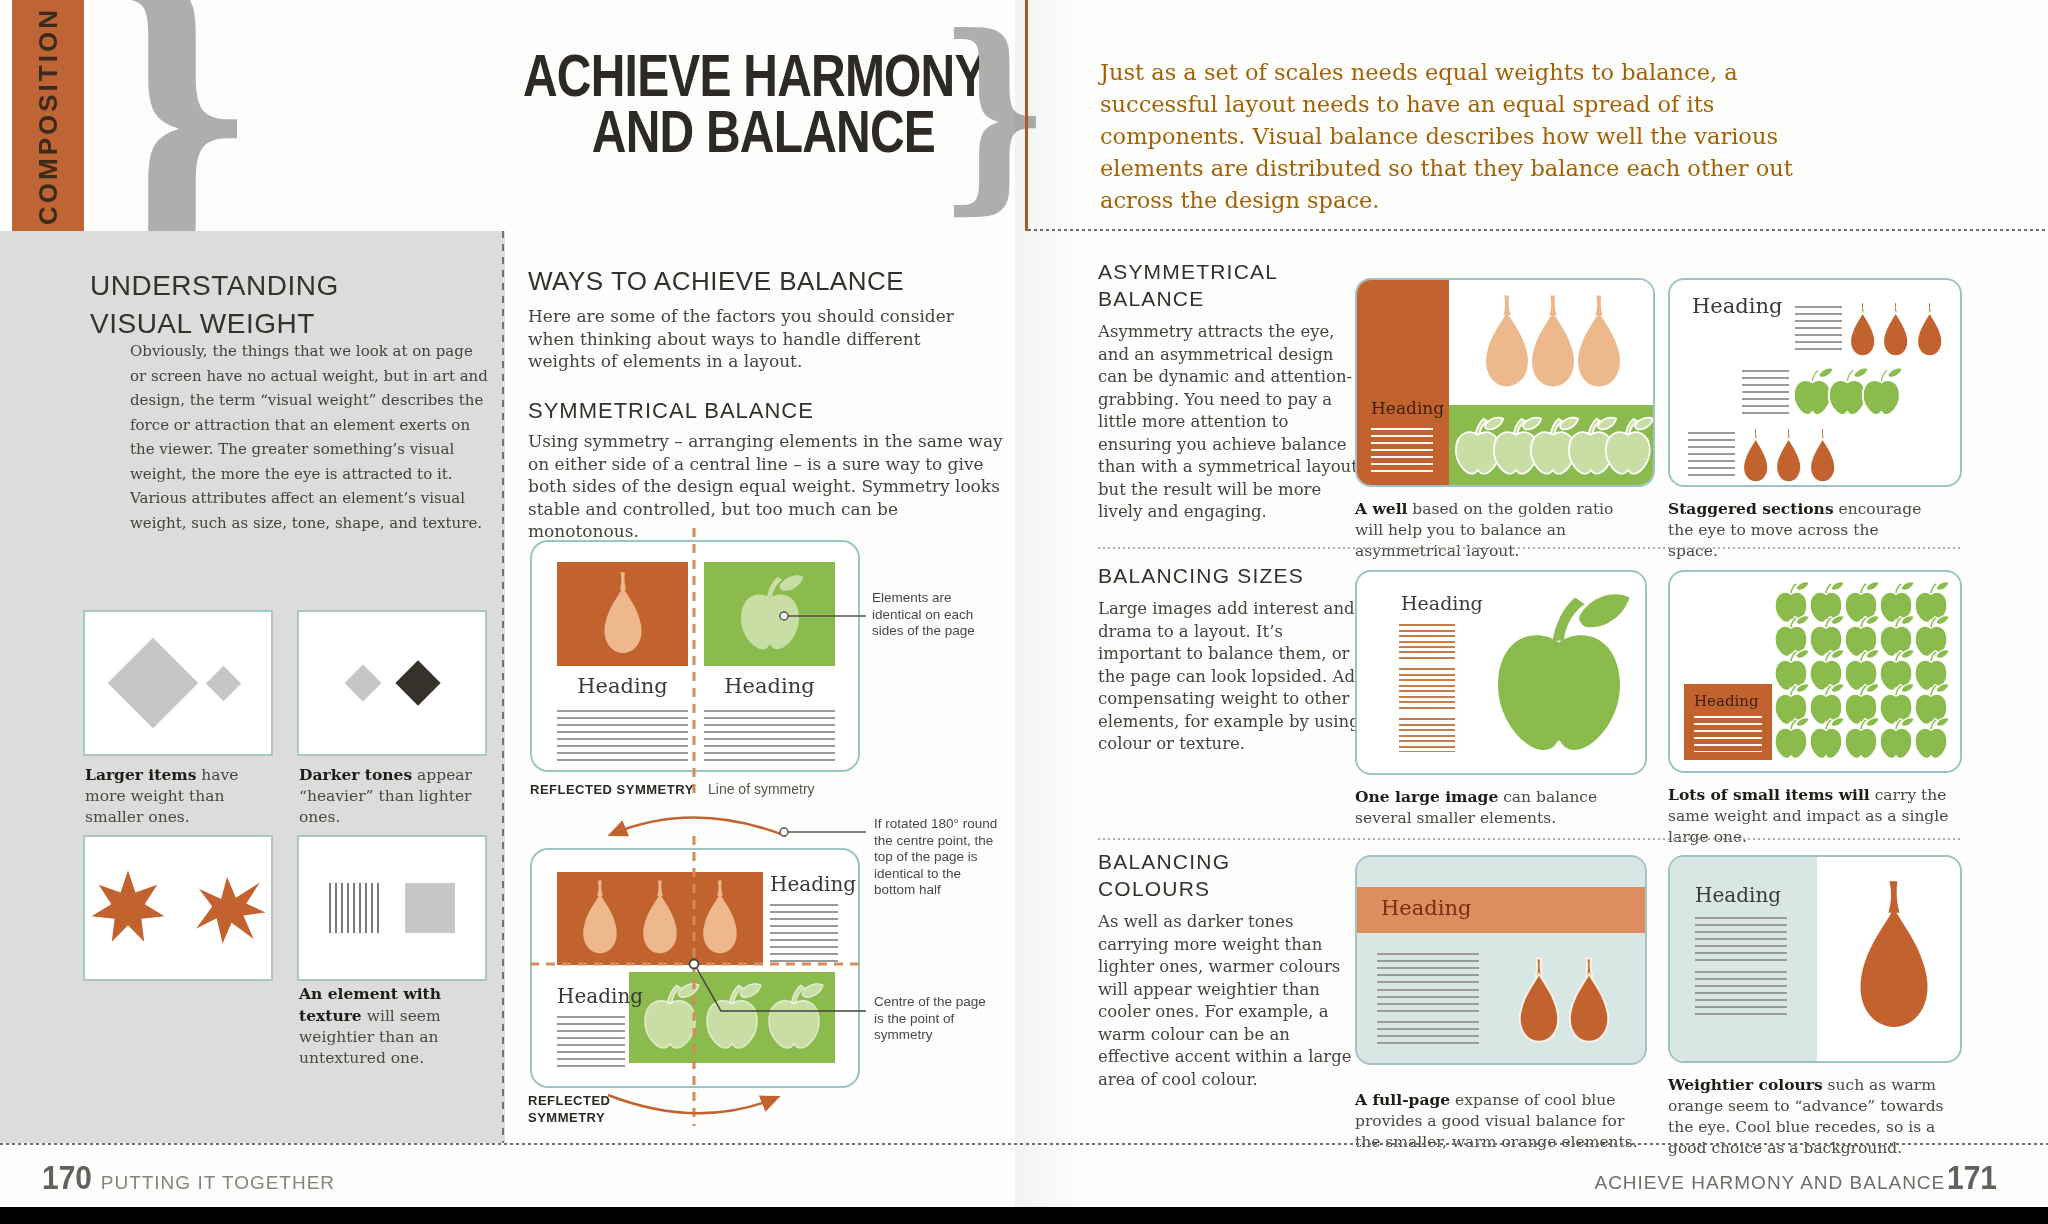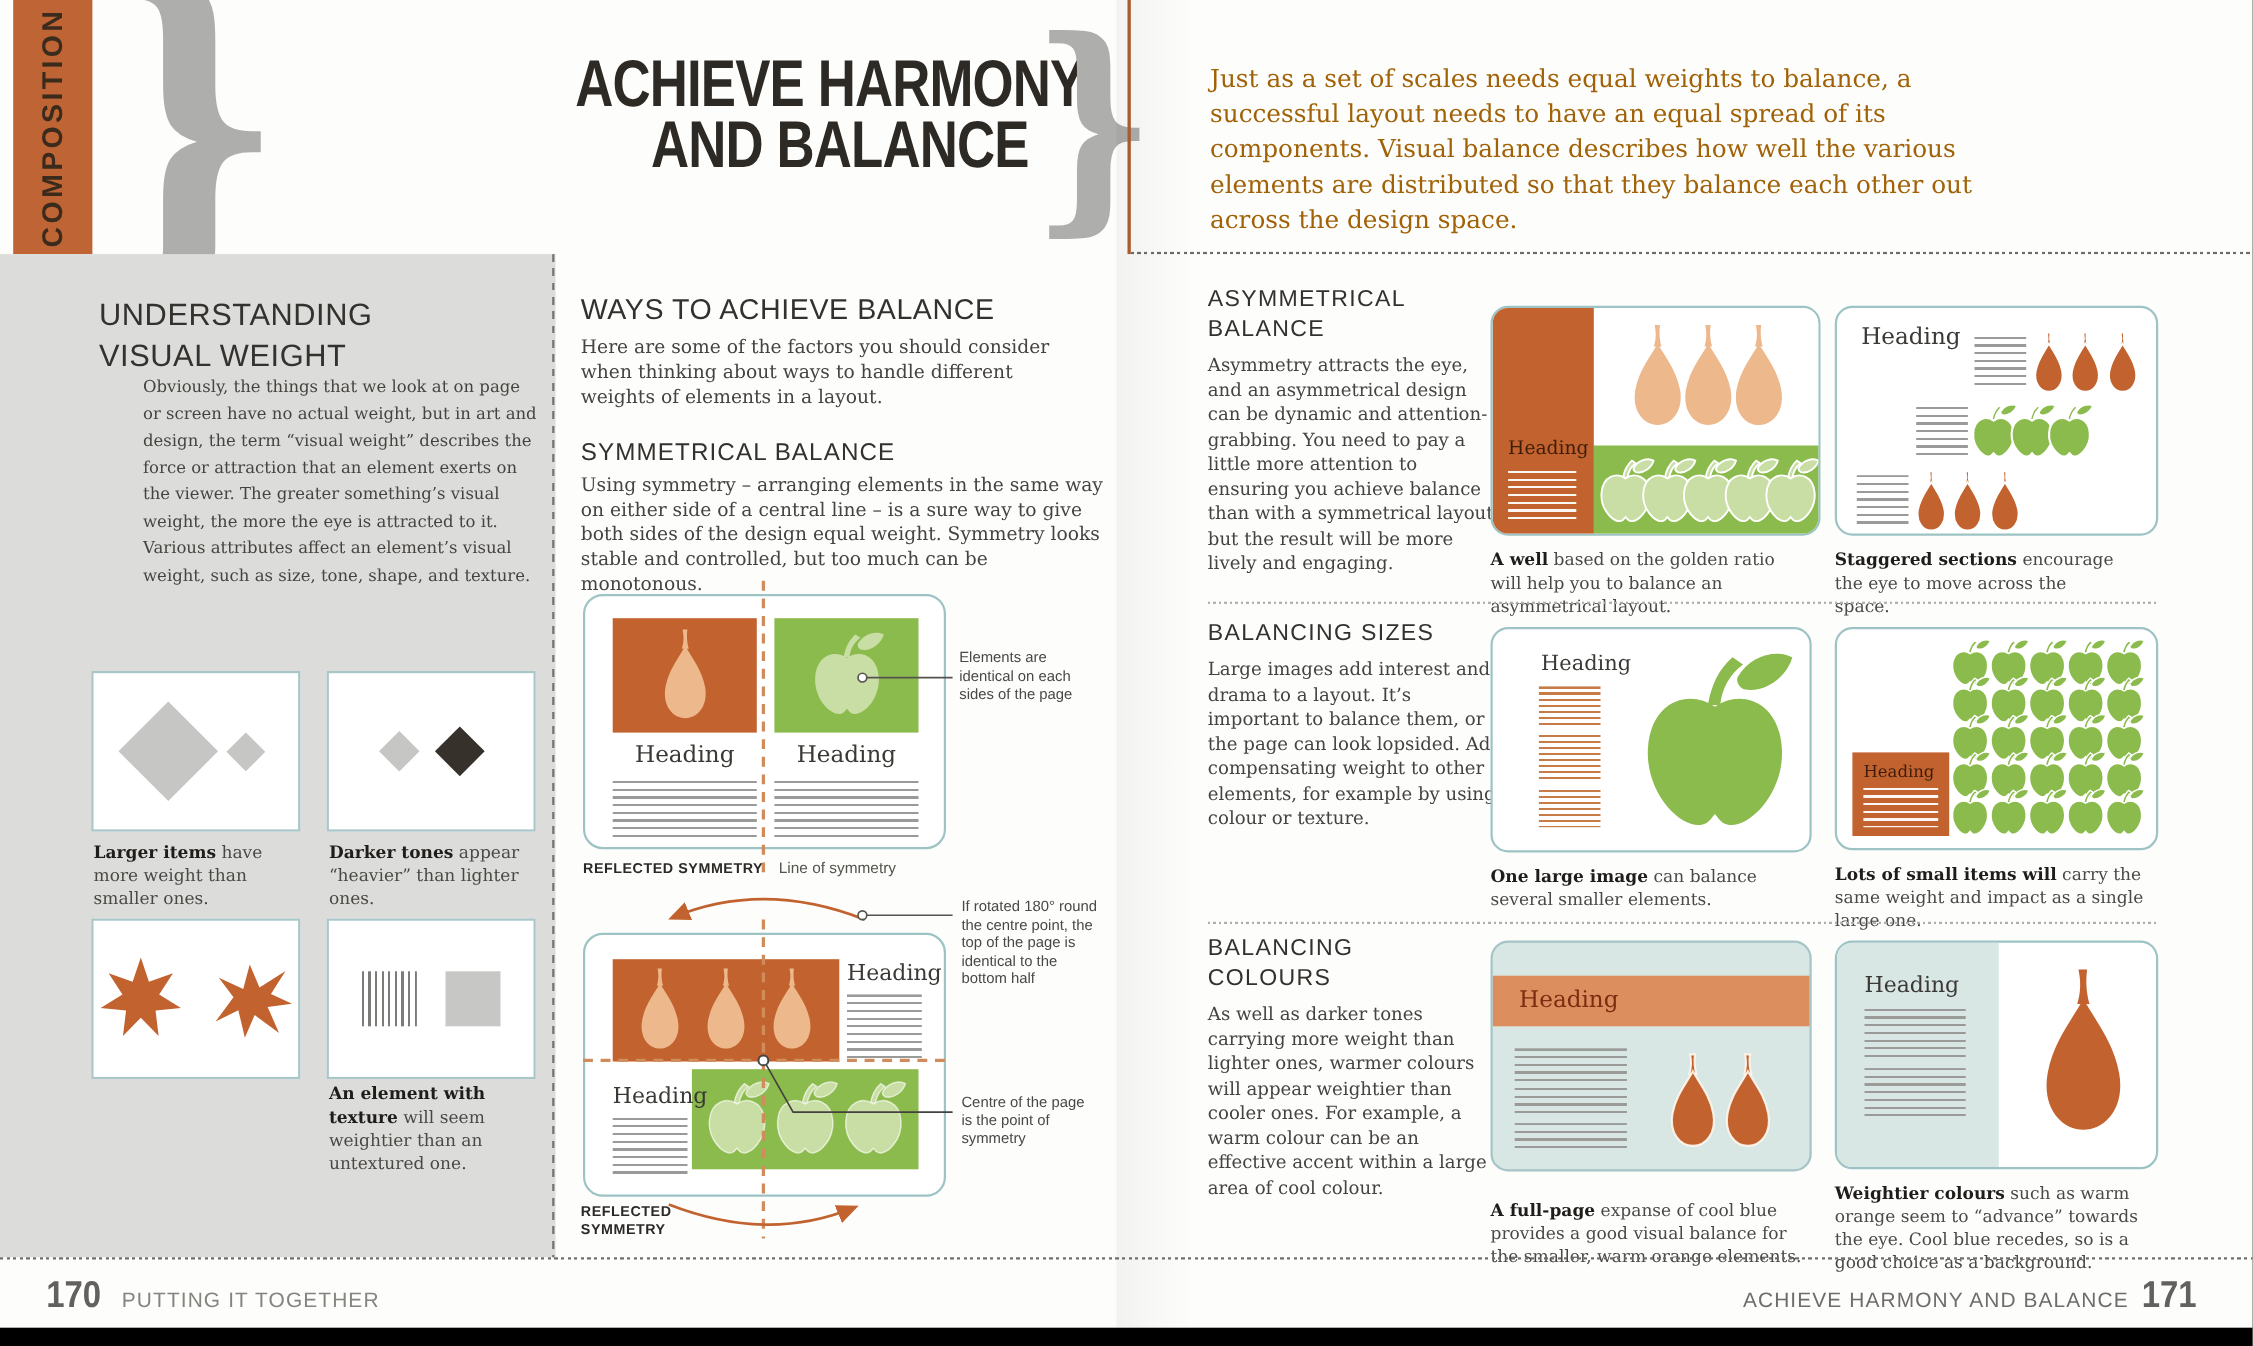--- a/index.html
+++ b/index.html
@@ -56,21 +56,21 @@
   
   .rsec{position:absolute;width:864px;}
   .rsec-h{font-size:21px;line-height:27px;letter-spacing:1.2px;color:#33312d;}
   .rsec-body{margin-top:9px;width:268px;font-family:"DejaVu Serif",serif;font-size:16.5px;line-height:22.5px;color:#45433f;}
   .rfig{position:absolute;}
   .rcard{position:relative;background:#fff;border:2px solid #9dc3c4;border-radius:16px;box-sizing:border-box;overflow:hidden;}
   .rcap{margin-top:11px;font-family:"DejaVu Serif",serif;font-size:15.5px;line-height:21px;color:#4a4844;}
   .stripes-or{position:absolute;background:repeating-linear-gradient(to bottom,#c77c48 0 2px,transparent 2px 5.5px);}
 
   
-  .foot{position:absolute;display:flex;align-items:baseline;gap:12px;justify-content:center;}
+  .foot{position:absolute;display:flex;align-items:baseline;gap:2px;justify-content:center;}
   .foot-num{font-size:34px;font-weight:bold;color:#63615e;transform:scaleX(.88);transform-origin:left bottom;}
   .foot-label{font-size:19px;letter-spacing:1px;color:#86847f;}
   .black-bar{left:0;top:1207px;width:2048px;height:17px;background:#000;}
   .fold{left:1015px;top:0;width:70px;height:1207px;background:linear-gradient(to right,rgba(0,0,0,.045),rgba(0,0,0,0));}
 
   svg.overlay{position:absolute;left:0;top:0;overflow:visible;}
   .fruitrow{display:flex;align-items:flex-end;}
 </style>
 </head>
 <body>

